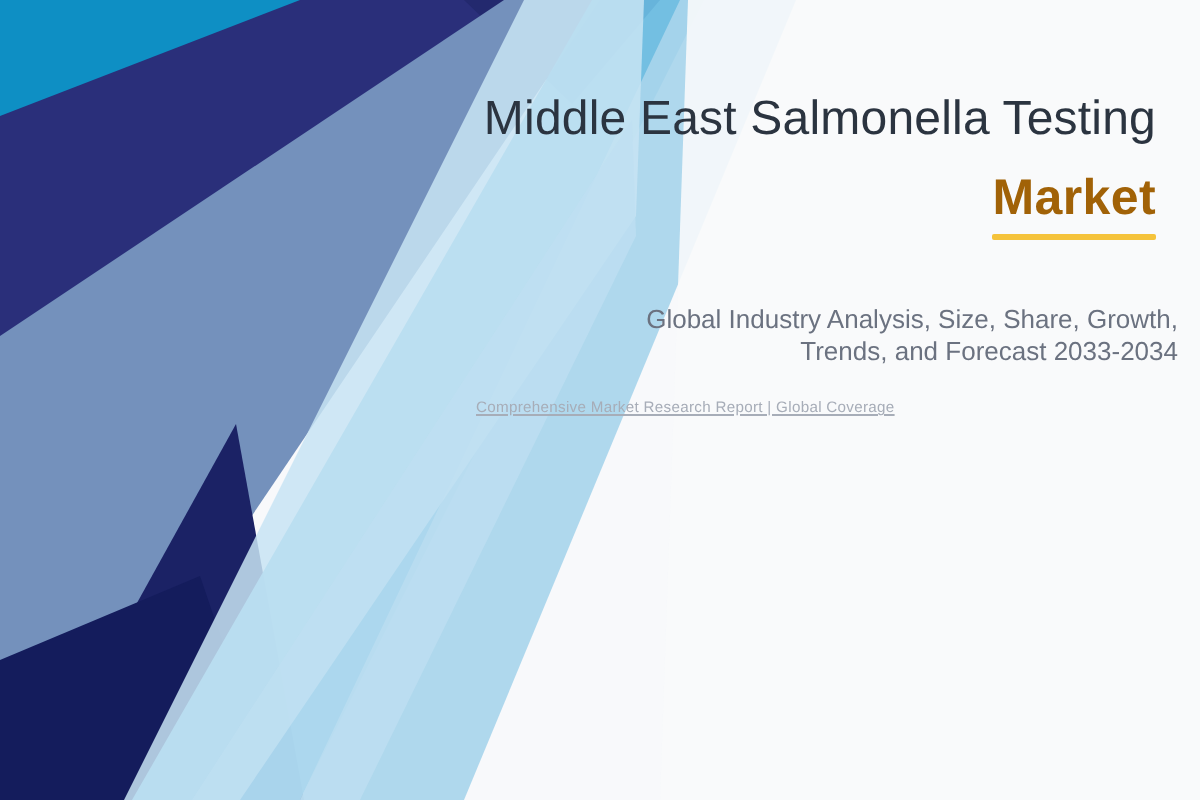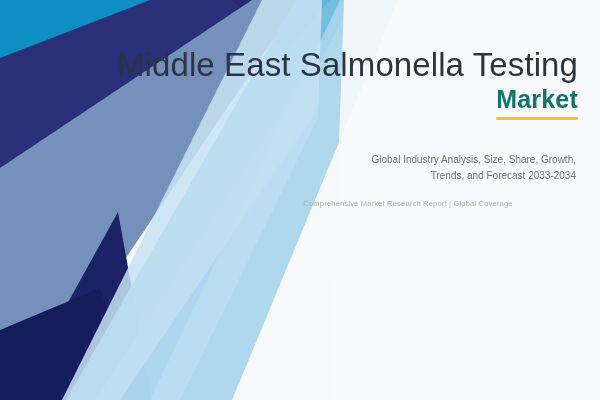--- a/index.html
+++ b/index.html
@@ -36,64 +36,65 @@
     pointer-events: none;
   }
   .title-line {
     position: absolute;
     right: 22px;
     text-align: right;
     white-space: nowrap;
   }
   #title-main {
     top: 46px;
-    font-size: 33px;
+    font-size: 24px;
     font-weight: 400;
     color: #2B3440;
     letter-spacing: 0.1px;
   }
   #title-accent-wrap {
     top: 85px;
   }
   #title-accent {
     font-size: 25px;
     font-weight: 700;
-    color: #0f766e;
+    color: #a16207;
     letter-spacing: 0.2px;
     display: block;
   }
   #title-underline {
     display: block;
     height: 3px;
     background: #F5C33B;
     margin-top: 3px;
     width: 100%;
     border-radius: 1px;
   }
   #subtitle {
     position: absolute;
-    right: 24px;
+    right: 11px;
     top: 152px;
     width: 330px;
     text-align: right;
-    font-size: 10px;
+    font-size: 13px;
     line-height: 16px;
     color: #6B7280;
     font-weight: 400;
   }
   #footnote {
     position: absolute;
     right: 22px;
     top: 198px;
     width: 340px;
-    text-align: center;
+    text-align: left;
     font-size: 7.6px;
     line-height: 11px;
     color: #A7ADB8;
     letter-spacing: 0.15px;
+    text-decoration: underline;
   }
 </style>
 </head>
 <body>
 
 <div id="cover">
 
   <svg id="artwork" viewBox="0 0 600 400" preserveAspectRatio="none">
     <rect x="0" y="0" width="600" height="400" fill="#F8F9FB"></rect>
     <g id="shape-group">

